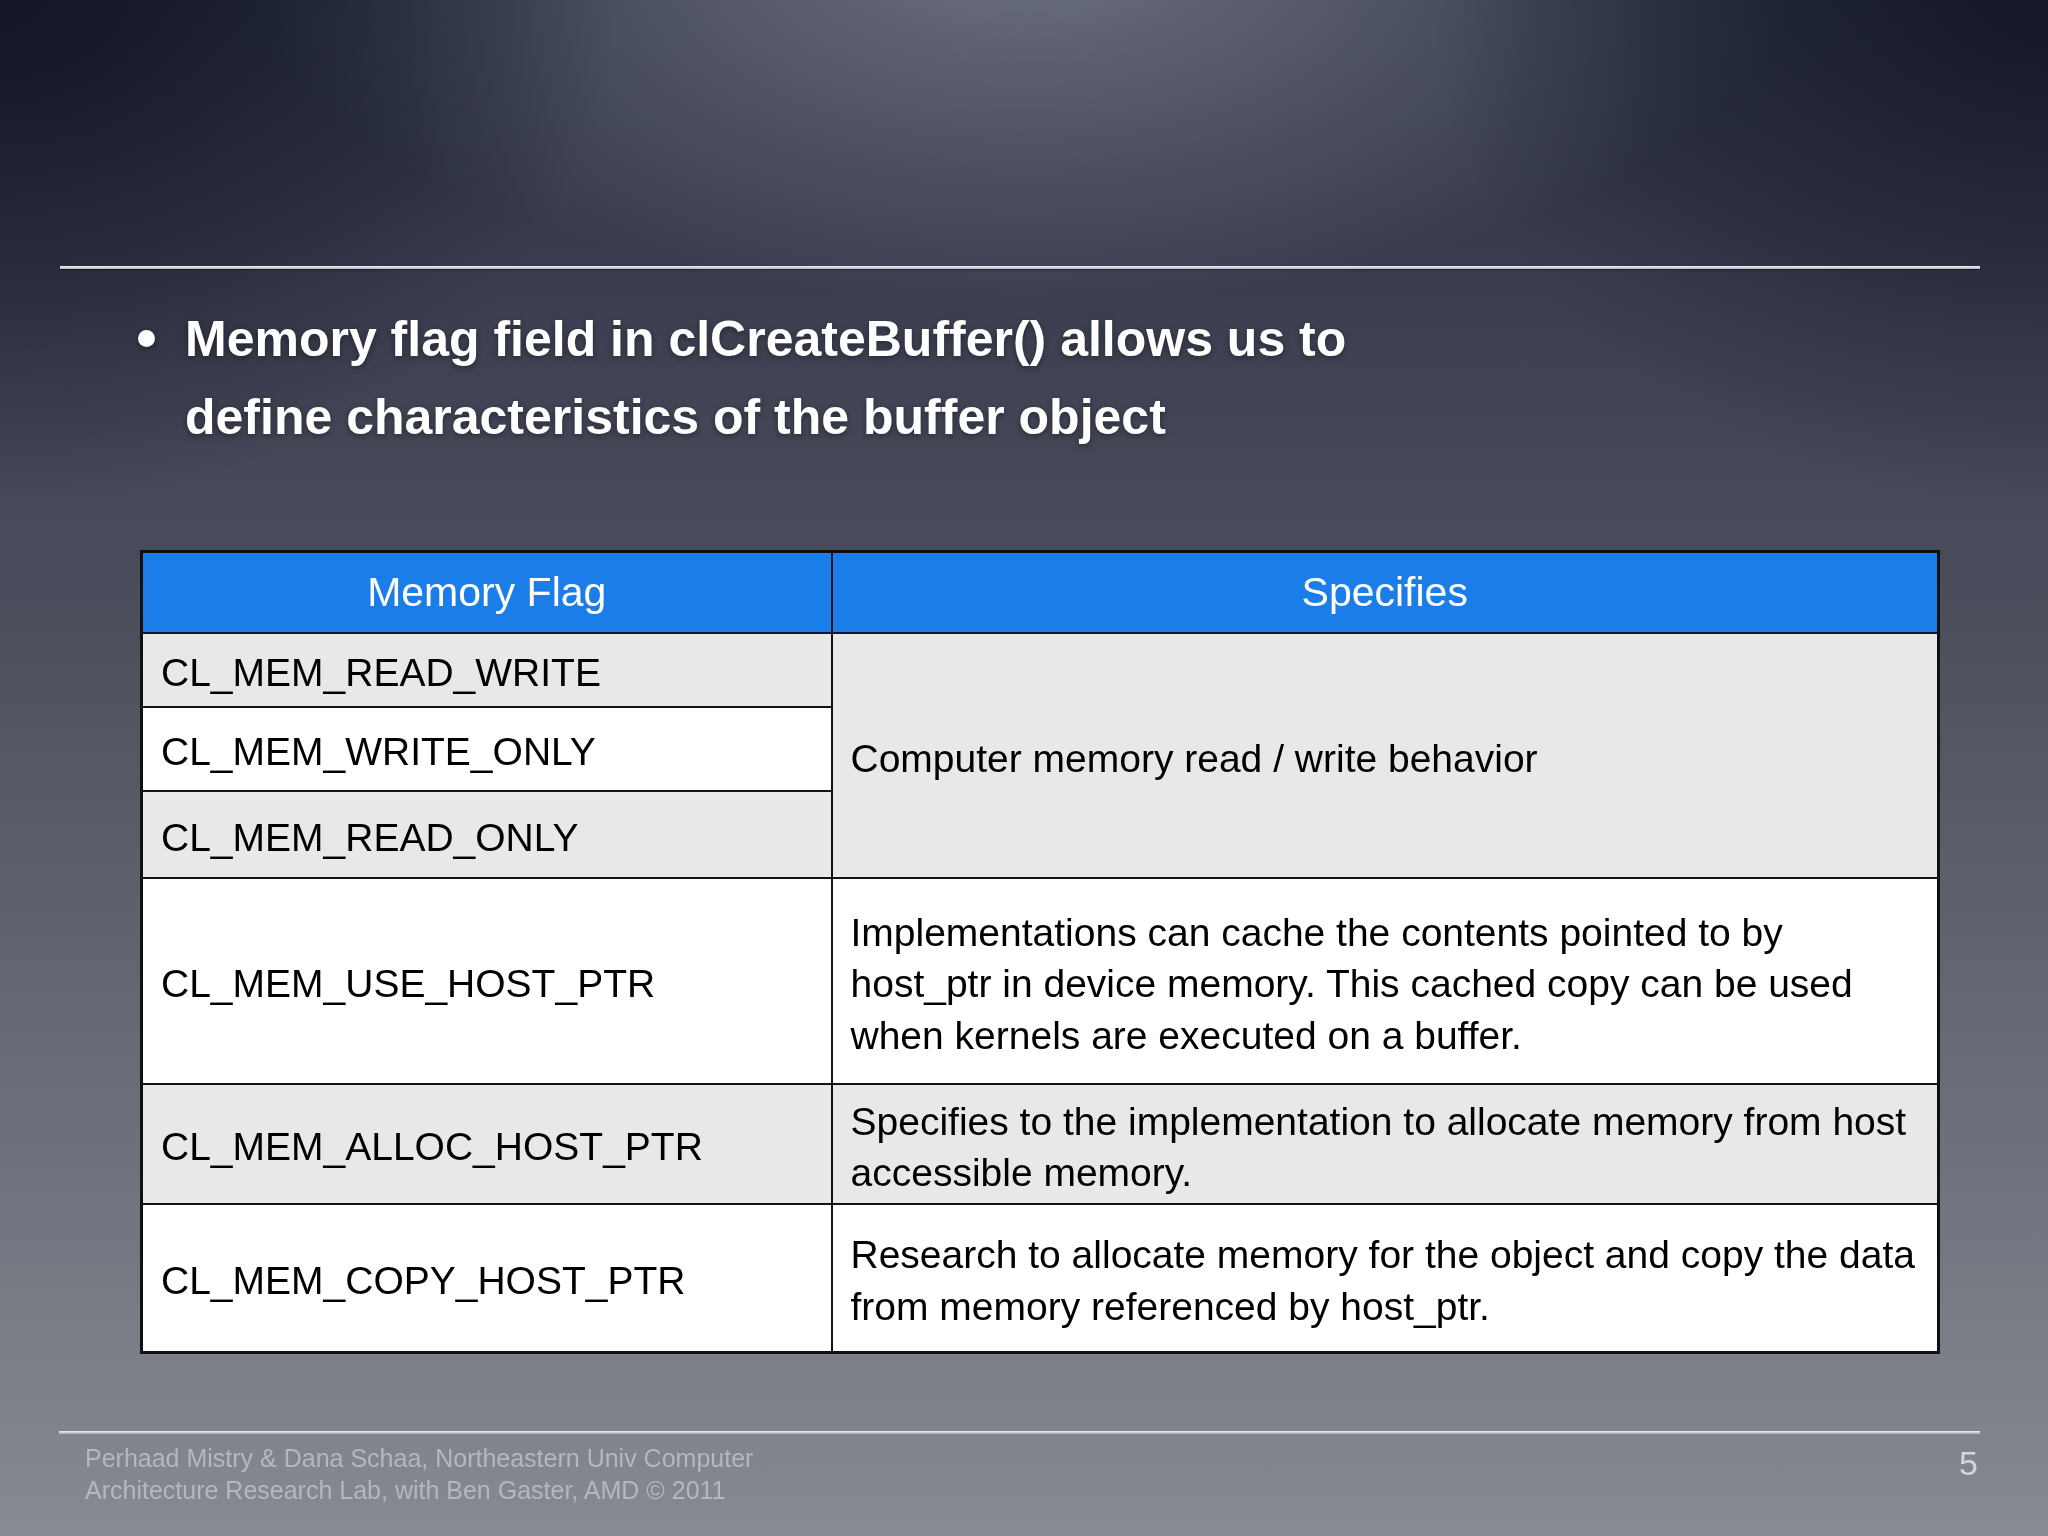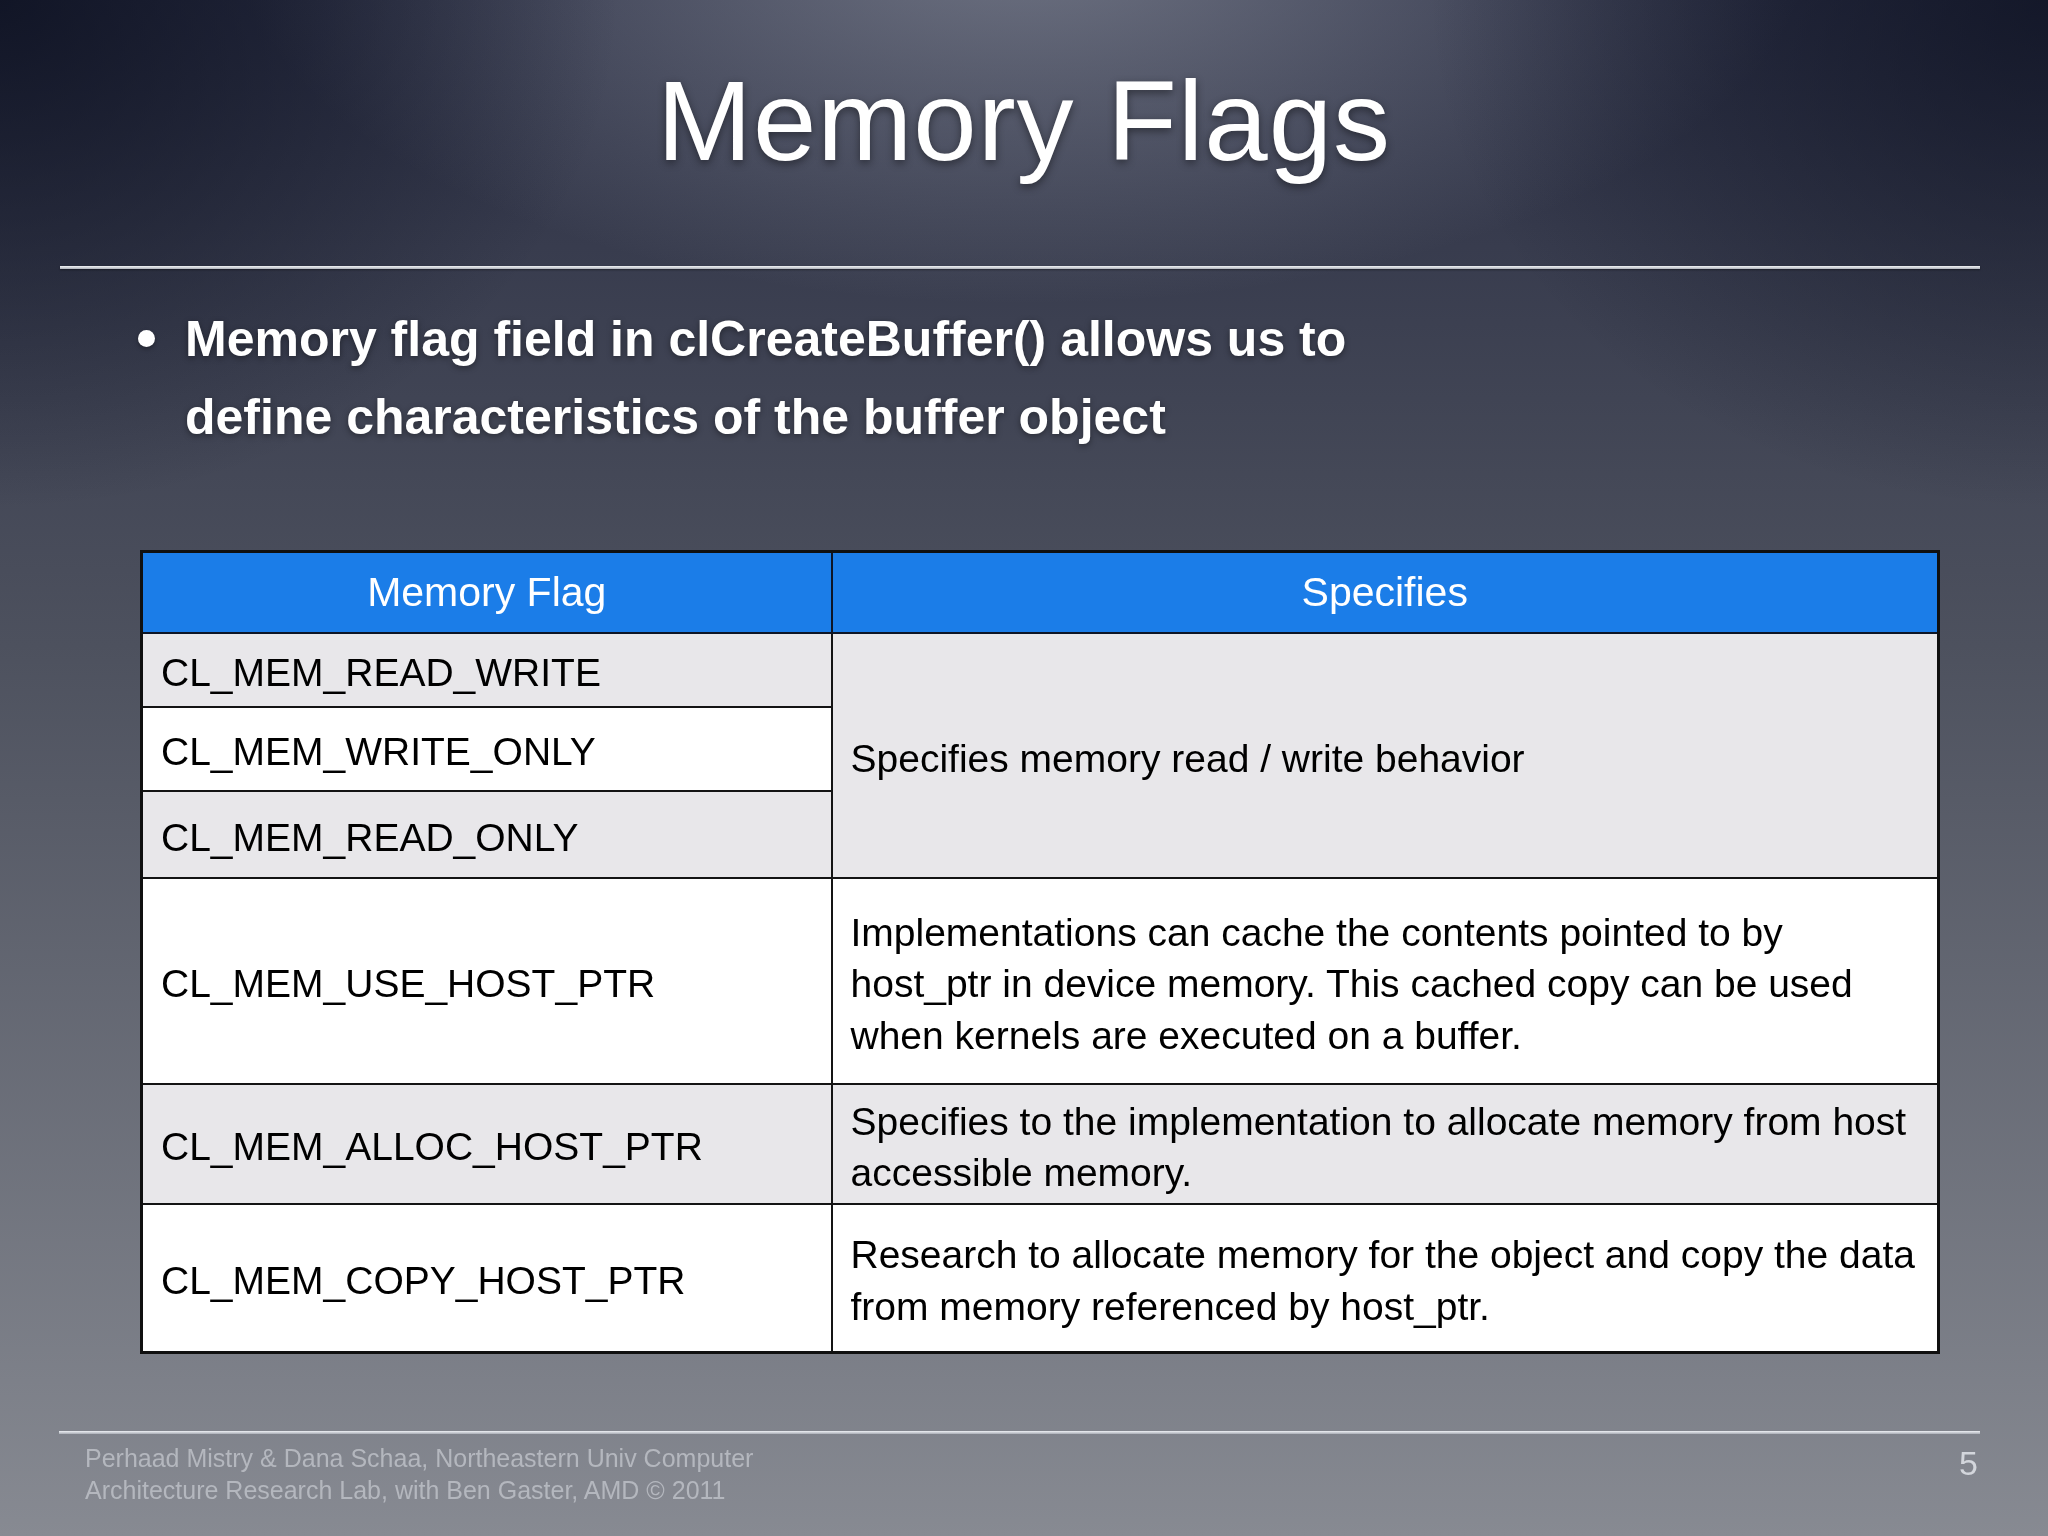--- a/index.html
+++ b/index.html
@@ -77,21 +77,20 @@
   .page-number{
     position:absolute;top:1444px;right:70px;
     color:#d3d6dc;font-size:34px;
   }
 </style>
 </head>
 <body>
 
 <div class="slide">
 
-  <div class="slide-title">Memory Flags</div>
 
   <div class="title-divider"></div>
 
   <div class="bullet-block">
     <div class="bullet-row">
       <span class="bullet-dot"></span>
       <span class="bullet-text">Memory flag field in clCreateBuffer() allows us to define characteristics of the buffer object</span>
     </div>
   </div>
 
@@ -100,21 +99,21 @@
         <col class="c1">
         <col class="c2">
       </colgroup>
     <tbody>
         <tr>
       <th>Memory Flag</th>
       <th>Specifies</th>
     </tr>
     <tr class="r1">
       <td class="flag bg-gray">CL_MEM_READ_WRITE</td>
-      <td class="bg-gray" rowspan="3">Specifies memory read / write behavior</td>
+      <td class="bg-gray" rowspan="3">Computer memory read / write behavior</td>
     </tr>
     <tr class="r2">
       <td class="flag bg-white">CL_MEM_WRITE_ONLY</td>
     </tr>
     <tr class="r3">
       <td class="flag bg-gray">CL_MEM_READ_ONLY</td>
     </tr>
     <tr class="r4">
       <td class="flag bg-white">CL_MEM_USE_HOST_PTR</td>
       <td class="bg-white">Implementations can cache the contents pointed to by host_ptr in device memory. This cached copy can be used when kernels are executed on a buffer.</td>

